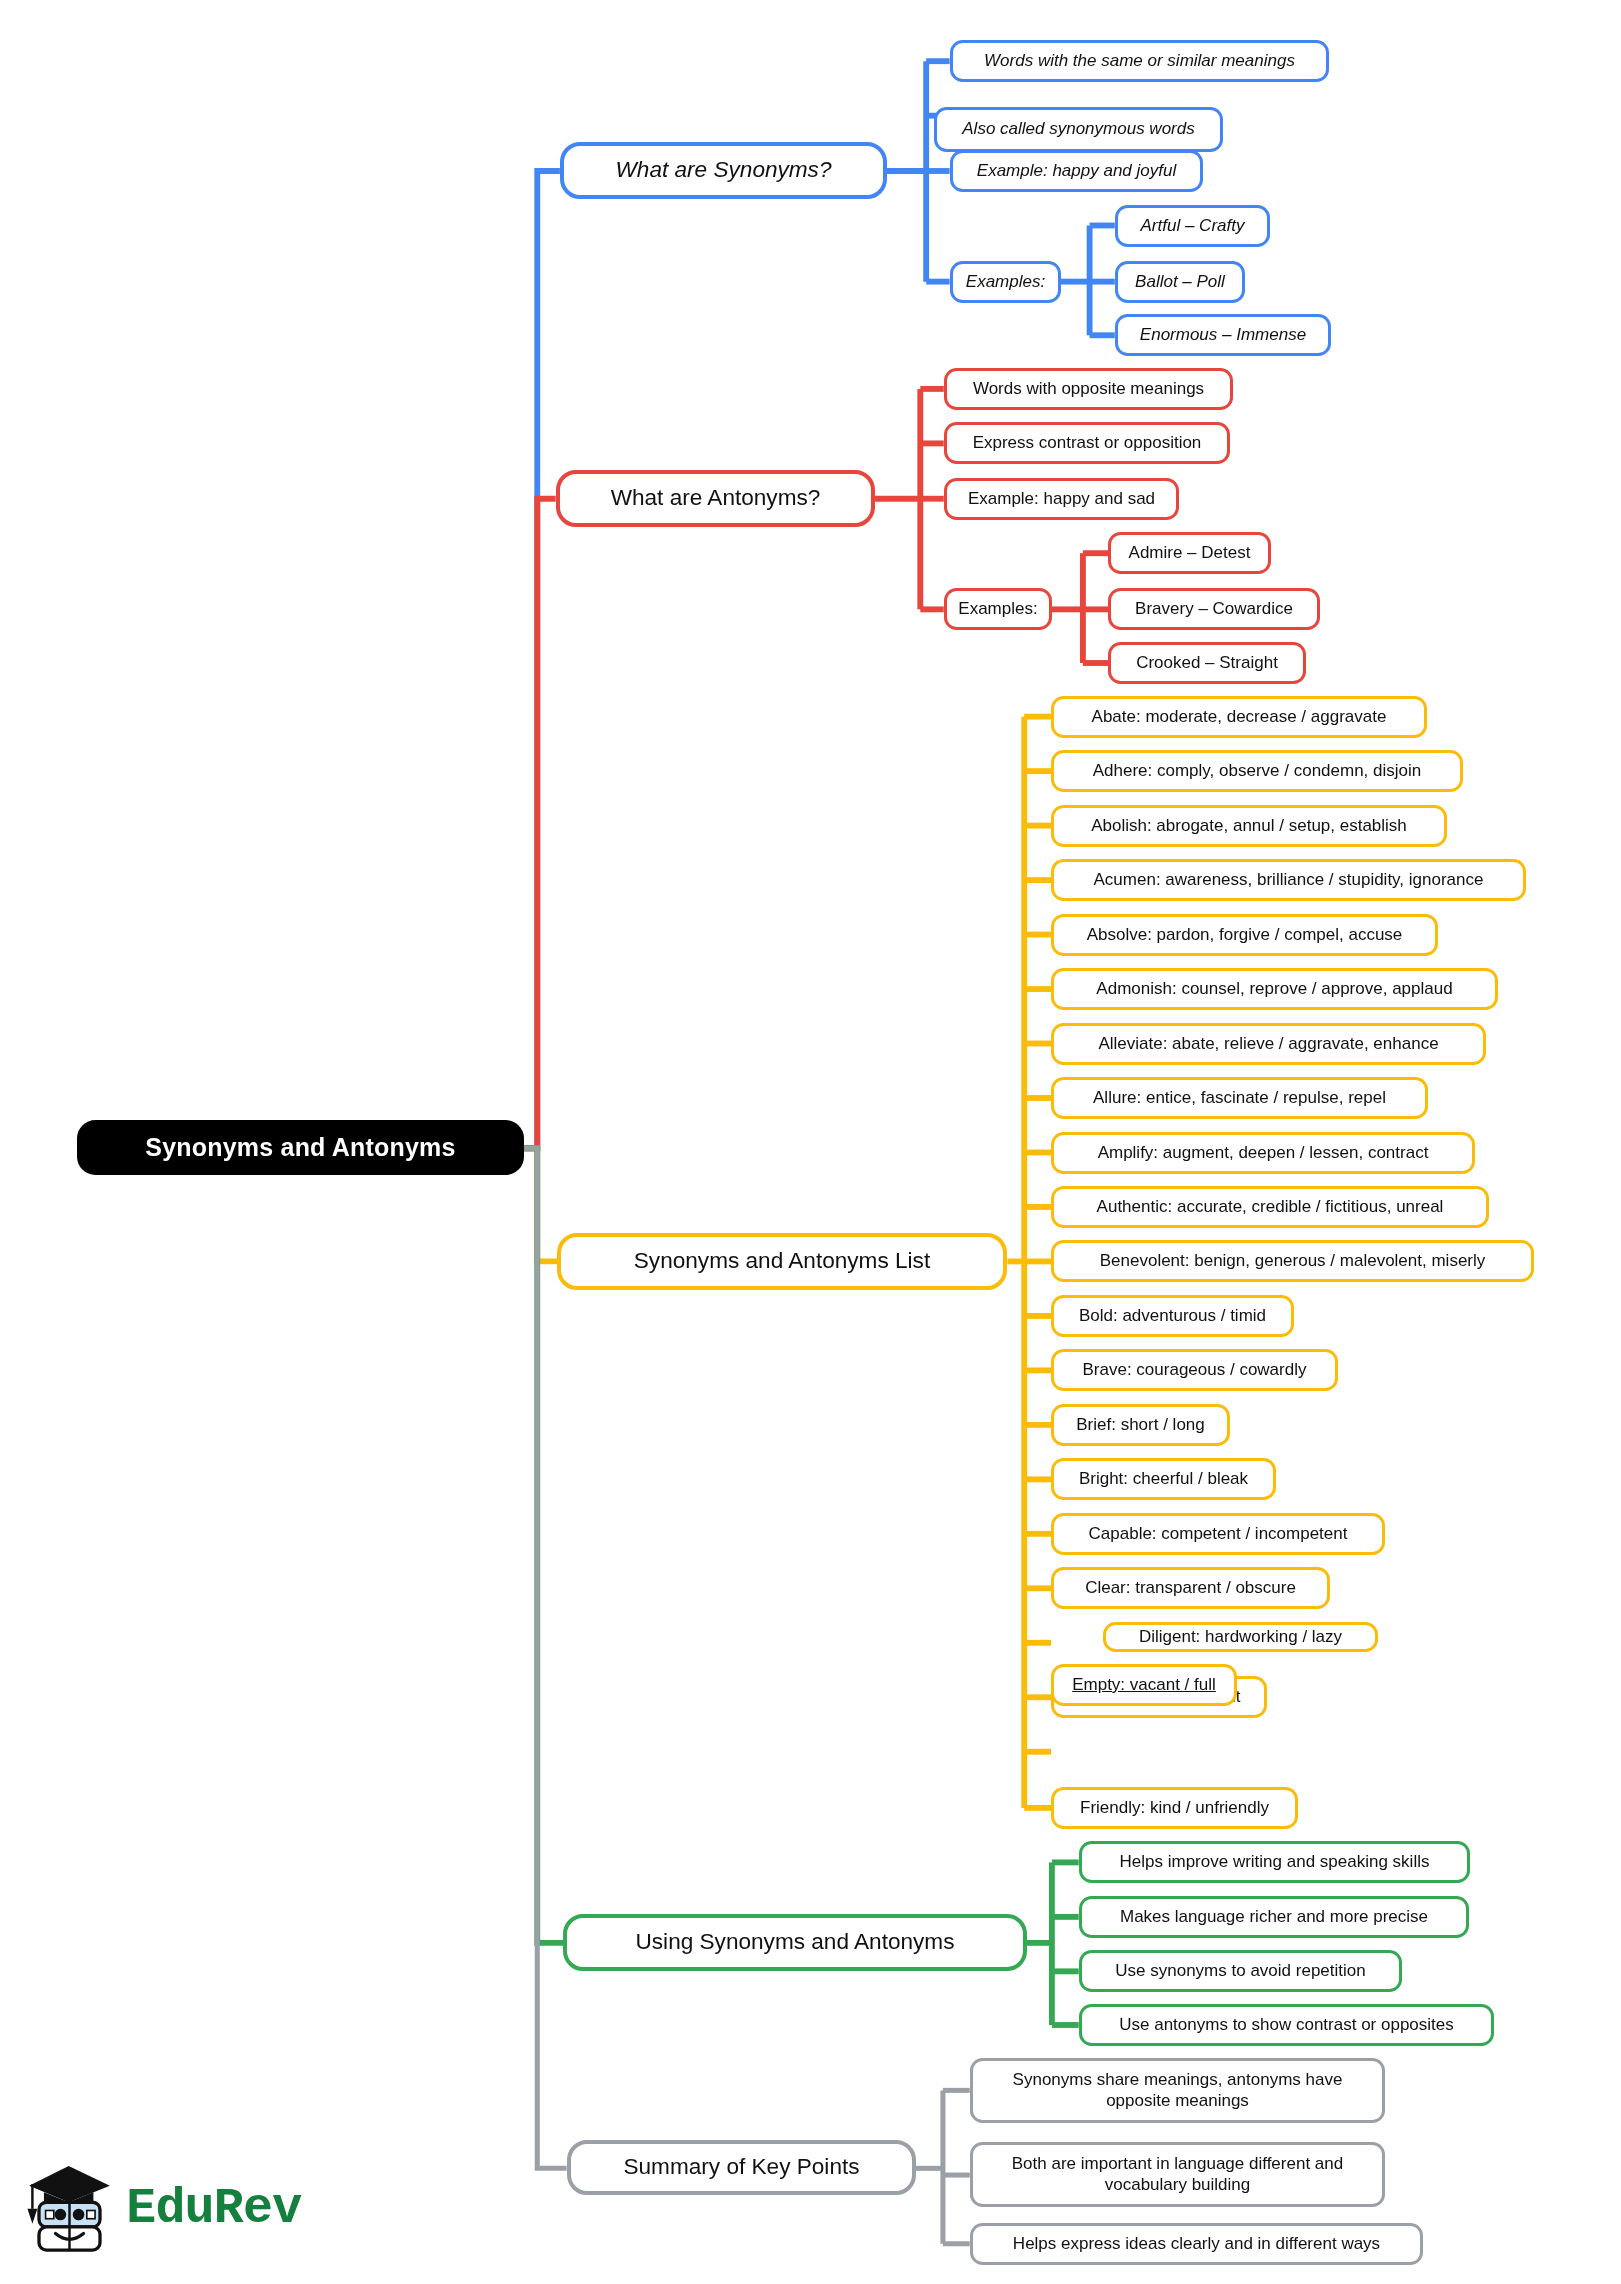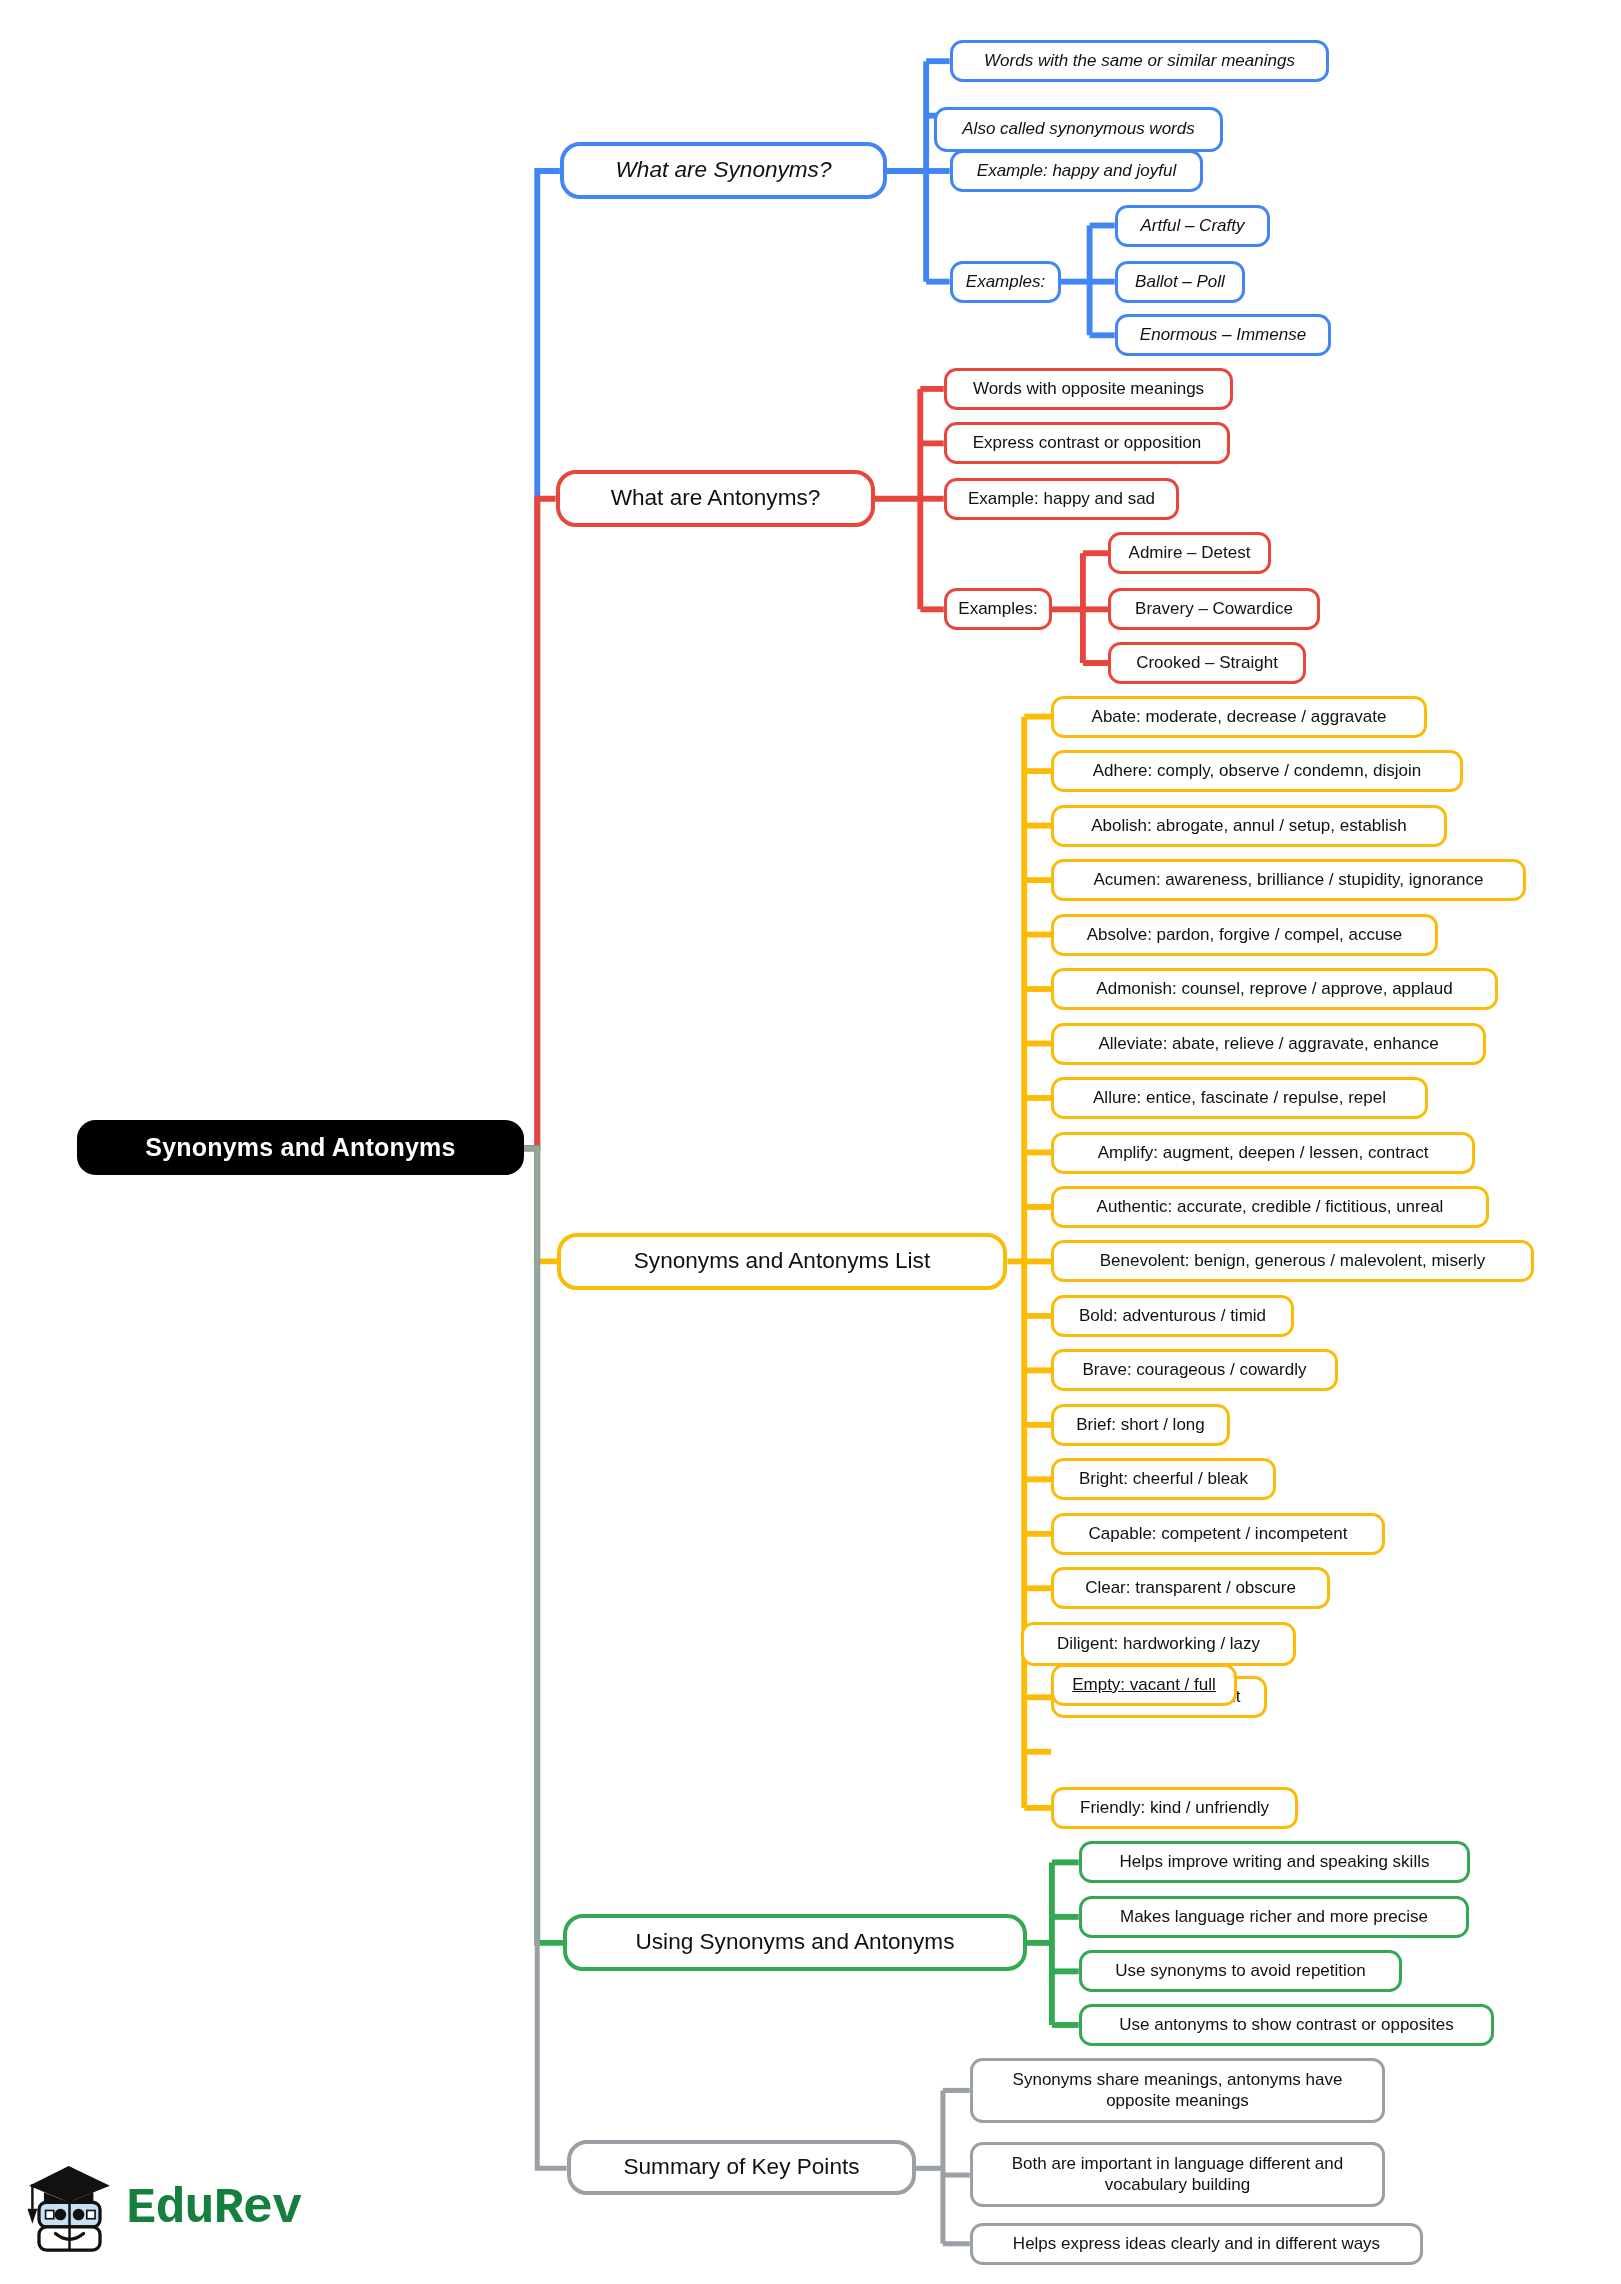--- a/index.html
+++ b/index.html
@@ -234,21 +234,21 @@
   <div class="node leaf c-amber" style="left:1051px; top:1077px; width:377px; height:42px;">Allure: entice, fascinate / repulse, repel</div>
   <div class="node leaf c-amber" style="left:1051px; top:1132px; width:424px; height:42px;">Amplify: augment, deepen / lessen, contract</div>
   <div class="node leaf c-amber" style="left:1051px; top:1186px; width:438px; height:42px;">Authentic: accurate, credible / fictitious, unreal</div>
   <div class="node leaf c-amber" style="left:1051px; top:1240px; width:483px; height:42px;">Benevolent: benign, generous / malevolent, miserly</div>
   <div class="node leaf c-amber" style="left:1051px; top:1295px; width:243px; height:42px;">Bold: adventurous / timid</div>
   <div class="node leaf c-amber" style="left:1051px; top:1349px; width:287px; height:42px;">Brave: courageous / cowardly</div>
   <div class="node leaf c-amber" style="left:1051px; top:1404px; width:179px; height:42px;">Brief: short / long</div>
   <div class="node leaf c-amber" style="left:1051px; top:1458px; width:225px; height:42px;">Bright: cheerful / bleak</div>
   <div class="node leaf c-amber" style="left:1051px; top:1513px; width:334px; height:42px;">Capable: competent / incompetent</div>
   <div class="node leaf c-amber" style="left:1051px; top:1567px; width:279px; height:42px;">Clear: transparent / obscure</div>
-  <div class="node leaf c-amber" style="left:1021px; top:1622px; width:275px; height:44px;">Diligent: hardworking / lazy</div>
+  <div class="node leaf c-amber" style="left:1103px; top:1622px; width:275px; height:30px;">Diligent: hardworking / lazy</div>
   <div class="node leaf c-amber" style="left:1051px; top:1676px; width:216px; height:42px;">Easy: simple / difficult</div>
   <div class="node leaf c-amber" style="left:1051px; top:1664px; width:186px; height:42px;text-decoration:underline;">Empty: vacant / full</div>
   <div class="node leaf c-amber" style="left:1051px; top:1787px; width:247px; height:42px;">Friendly: kind / unfriendly</div>
 
   <div class="node hub c-green" style="left:563px; top:1914px; width:464px; height:57px;">Using Synonyms and Antonyms</div>
 
   <div class="node leaf c-green" style="left:1079px; top:1841px; width:391px; height:42px;">Helps improve writing and speaking skills</div>
   <div class="node leaf c-green" style="left:1079px; top:1896px; width:390px; height:42px;">Makes language richer and more precise</div>
   <div class="node leaf c-green" style="left:1079px; top:1950px; width:323px; height:42px;">Use synonyms to avoid repetition</div>
   <div class="node leaf c-green" style="left:1079px; top:2004px; width:415px; height:42px;">Use antonyms to show contrast or opposites</div>

